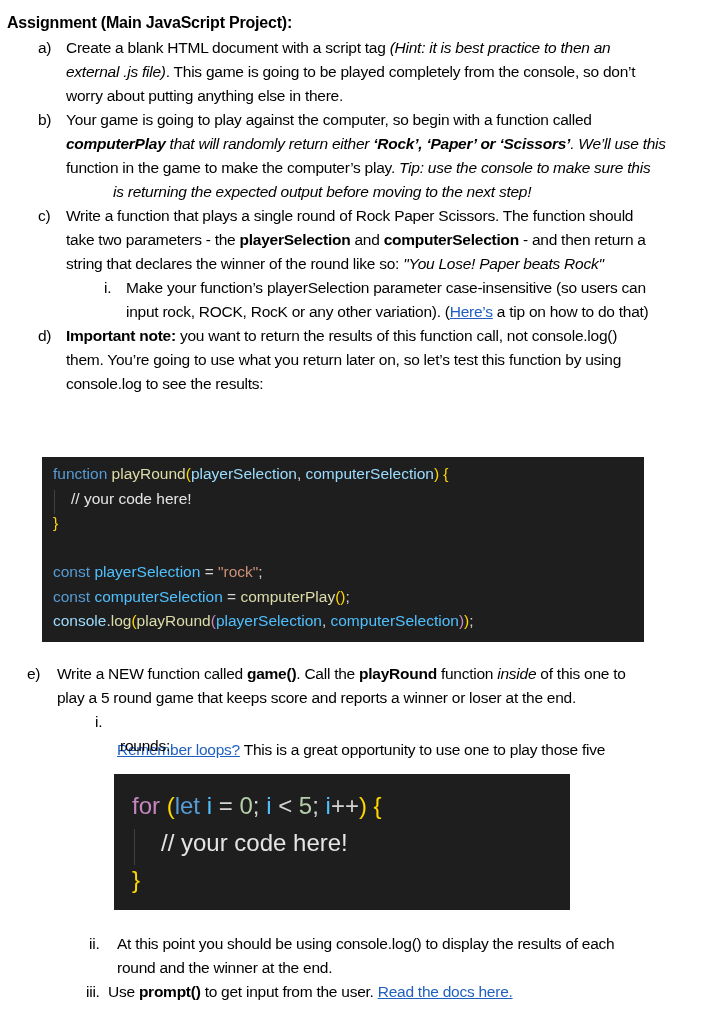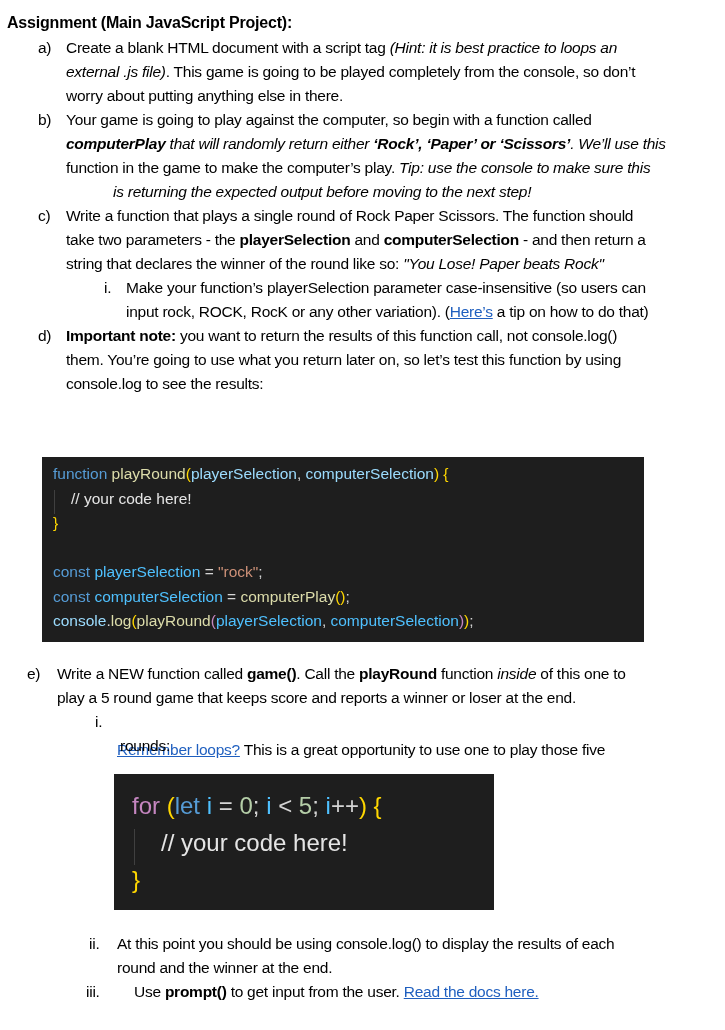--- a/index.html
+++ b/index.html
@@ -34,21 +34,21 @@
   </style>
 </head>
 <body>
 
 <div class="doc">
 
   <div class="title">Assignment (Main JavaScript Project):</div>
 
   <div>
     <span class="item" style="left:38px;top:36px;">a)</span>
-    <div class="item" style="left:66px;top:36px;white-space:nowrap;"><span>Create a blank HTML document with a script tag </span><i>(Hint: it is best practice to loops an</i></div>
+    <div class="item" style="left:66px;top:36px;white-space:nowrap;"><span>Create a blank HTML document with a script tag </span><i>(Hint: it is best practice to then an</i></div>
     <div class="item" style="left:66px;top:60px;white-space:nowrap;"><i>external .js file)</i><span>. This game is going to be played completely from the console, so don’t</span></div>
     <div class="item" style="left:66px;top:84px;white-space:nowrap;">worry about putting anything else in there.</div>
   </div>
 
   <div>
     <span class="item" style="left:38px;top:108px;">b)</span>
     <div class="item" style="left:66px;top:108px;white-space:nowrap;">Your game is going to play against the computer, so begin with a function called</div>
     <div class="item" style="left:66px;top:132px;white-space:nowrap;font-style:italic;"><b>computerPlay</b><span> that will randomly return either </span><b>‘Rock’, ‘Paper’ or ‘Scissors’</b><span>. We’ll use this</span></div>
     <div class="item" style="left:66px;top:156px;white-space:nowrap;"><span>function in the game to make the computer’s play. </span><i>Tip: use the console to make sure this</i></div>
     <div class="item" style="left:66px;top:180px;white-space:nowrap;margin-left:47px;"><i>is returning the expected output before moving to the next step!</i></div>
@@ -85,29 +85,29 @@
   <div>
     <span class="item" style="left:27px;top:662px;">e)</span>
     <div class="item" style="left:57px;top:662px;white-space:nowrap;"><span>Write a NEW function called </span><b>game()</b><span>. Call the </span><b>playRound</b><span> function </span><i>inside</i><span> of this one to</span></div>
     <div class="item" style="left:57px;top:686px;white-space:nowrap;">play a 5 round game that keeps score and reports a winner or loser at the end.</div>
 
     <span class="item" style="left:95px;top:710px;">i.</span>
     <div class="item" style="left:117px;top:710px;white-space:nowrap;margin-top:28px;"><a class="link" href="#">Remember loops?</a><span> This is a great opportunity to use one to play those five</span></div>
     <div class="item" style="left:120px;top:734px;white-space:nowrap;">rounds:</div>
   </div>
 
-  <div class="code" style="left:98px;top:774px;width:380px;height:136px;font-size:24px;">
+  <div class="code" style="left:98px;top:774px;width:456px;height:136px;font-size:24px;">
     <div class="line" style="left:18px;top:18px;"><span class="kwc">for</span> <span class="br">(</span><span class="kw">let</span> <span class="varc">i</span><span class="pn"> = </span><span class="num">0</span><span class="pn">; </span><span class="varc">i</span><span class="pn"> &lt; </span><span class="num">5</span><span class="pn">; </span><span class="varc">i</span><span class="pn">++</span><span class="br">)</span> <span class="br">{</span></div>
     <div class="guide" style="left:20px;top:55px;height:36px;"></div>
     <div class="line" style="left:47px;top:55px;"><span class="cm">// your code here!</span></div>
     <div class="line" style="left:18px;top:92px;"><span class="br">}</span></div>
   </div>
 
   <div>
     <span class="item" style="left:89px;top:932px;">ii.</span>
     <div class="item" style="left:117px;top:932px;white-space:nowrap;">At this point you should be using console.log() to display the results of each</div>
     <div class="item" style="left:117px;top:956px;white-space:nowrap;">round and the winner at the end.</div>
 
     <span class="item" style="left:86px;top:980px;">iii.</span>
-    <div class="item" style="left:134px;top:980px;white-space:nowrap;"><span>Use </span><b>prompt()</b><span> to get input from the user. </span><a class="link" href="#">Read the docs here.</a></div>
+    <div class="item" style="left:108px;top:980px;white-space:nowrap;"><span>Use </span><b>prompt()</b><span> to get input from the user. </span><a class="link" href="#">Read the docs here.</a></div>
   </div>
 
 </div>
 
 </body></html>

